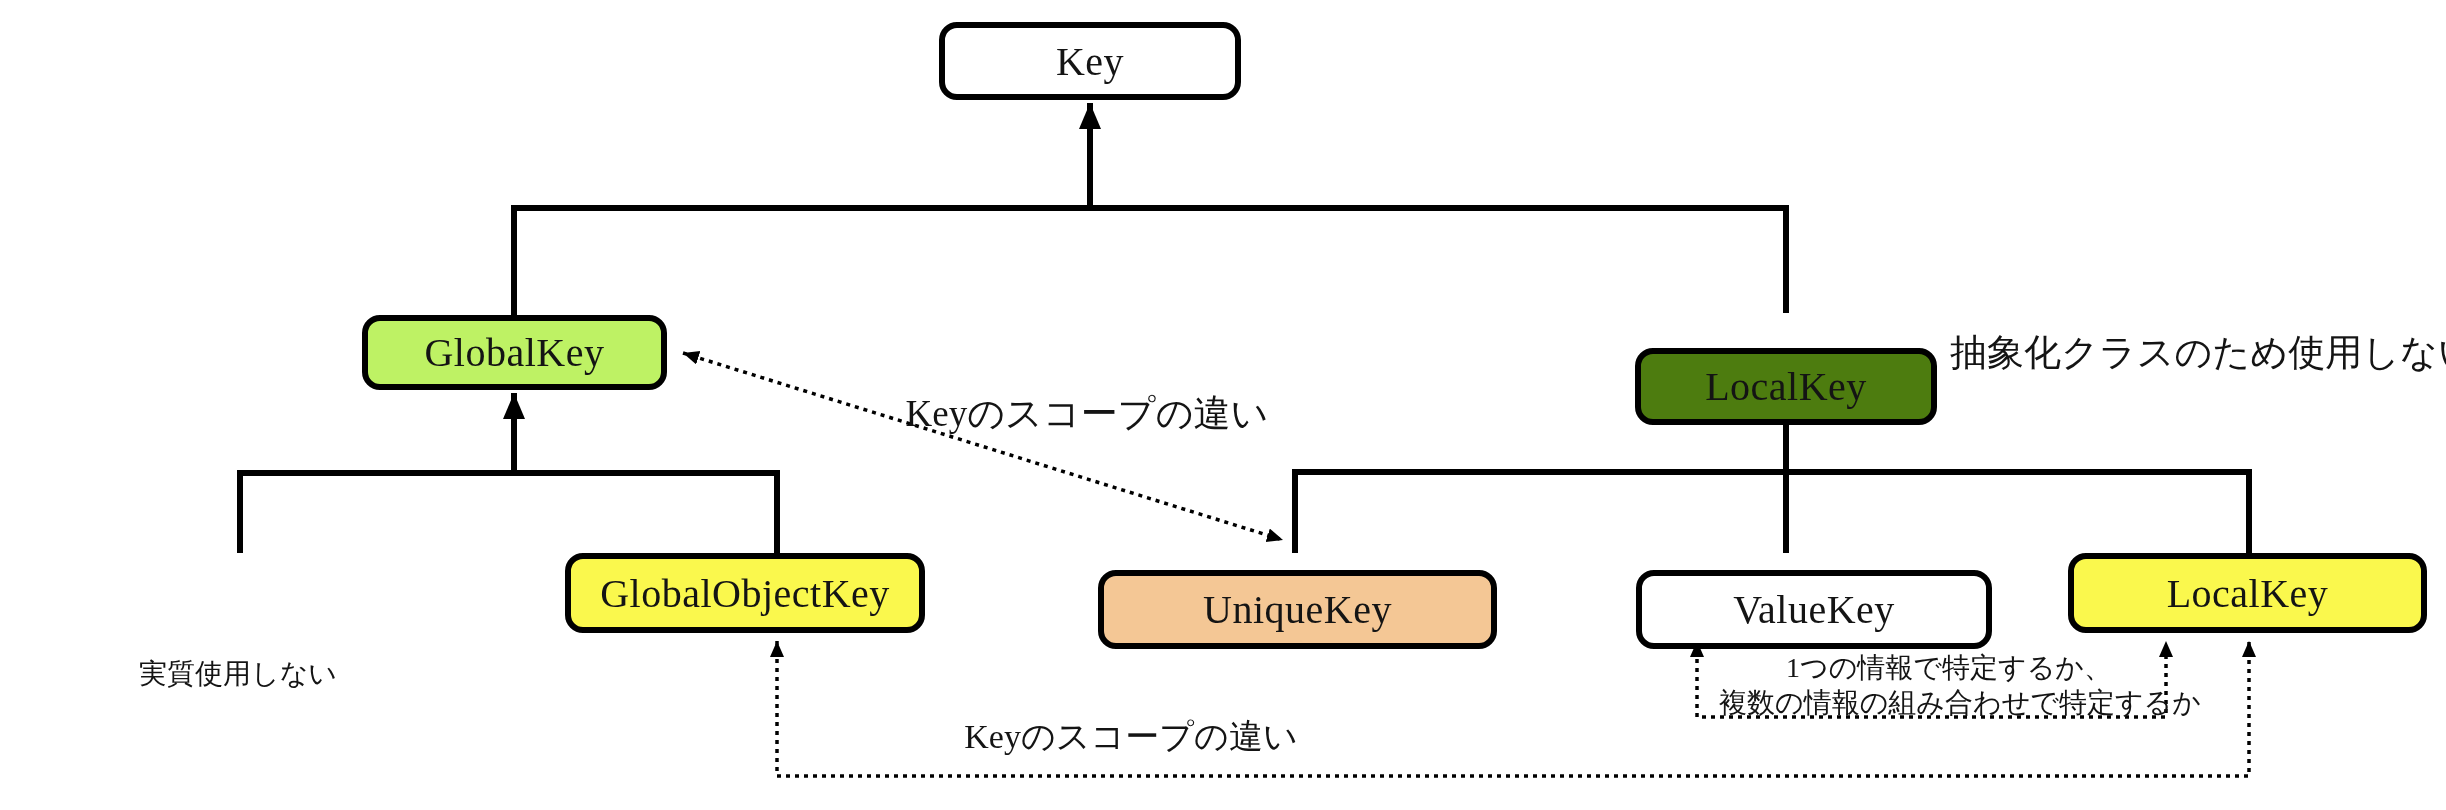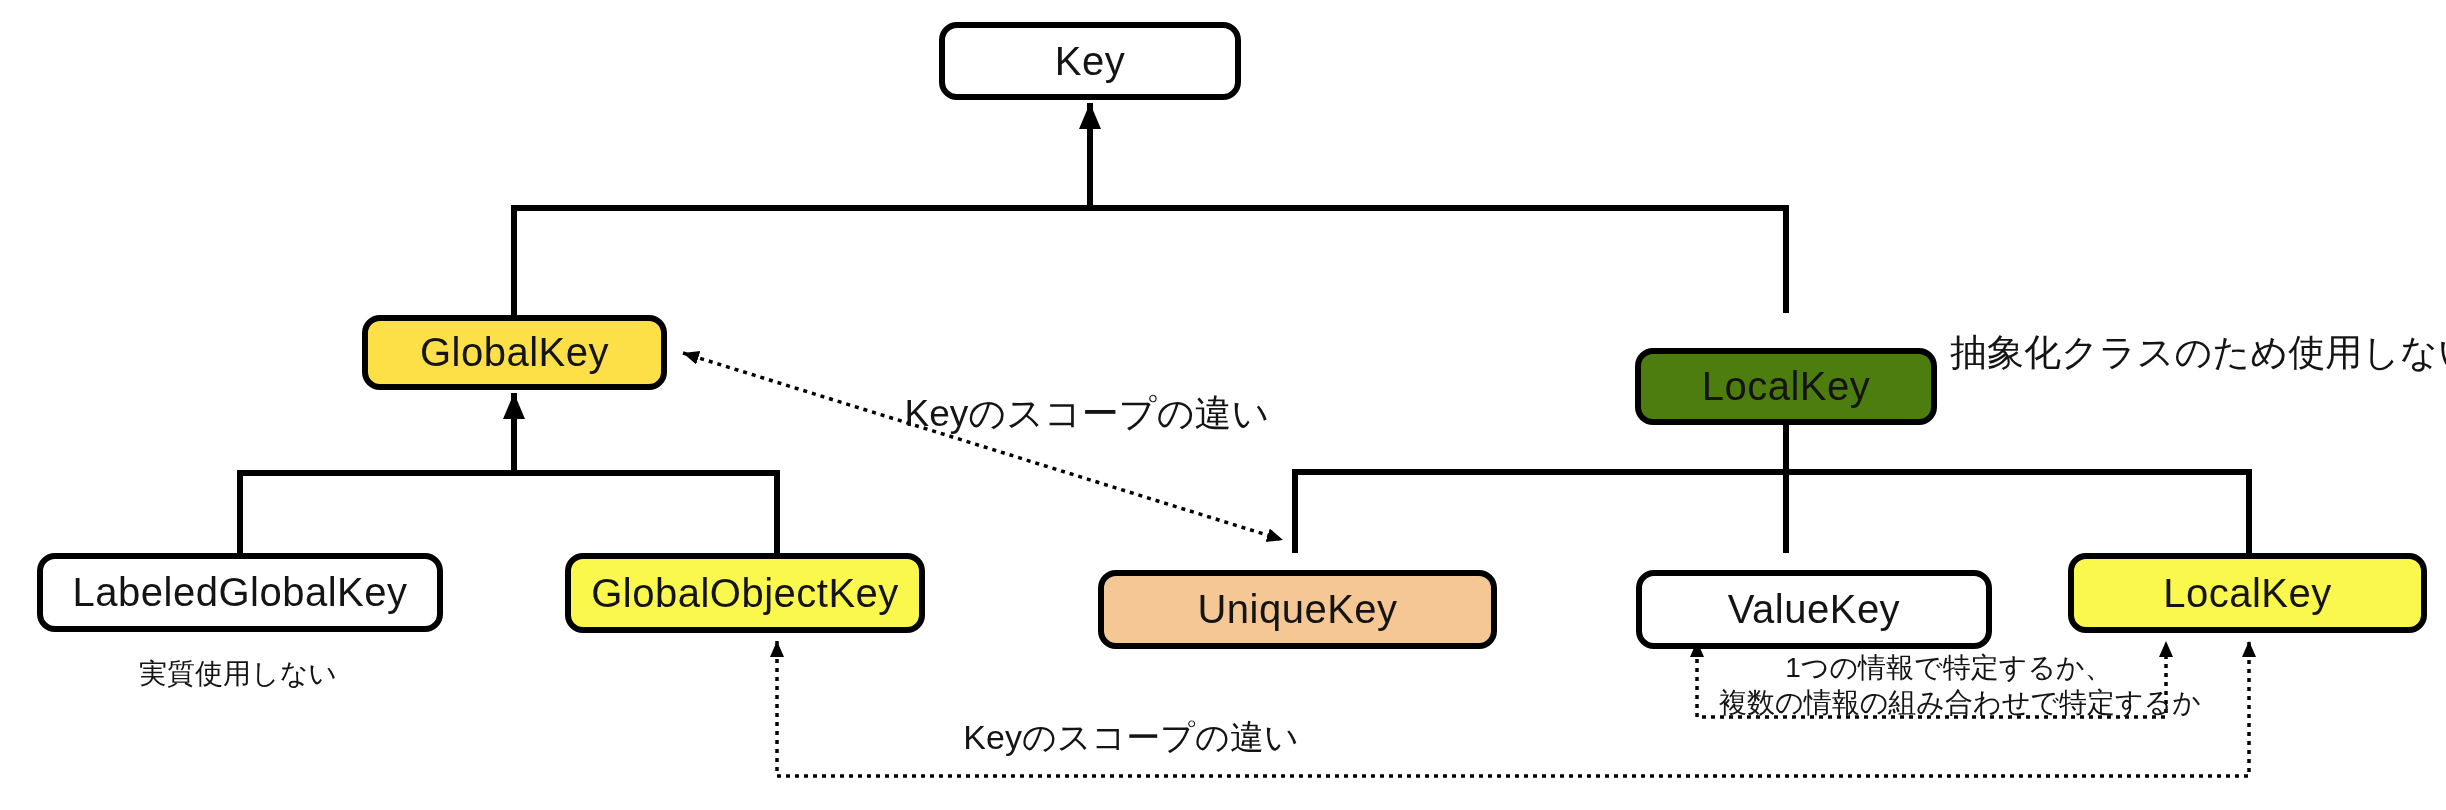--- a/index.html
+++ b/index.html
@@ -1,20 +1,20 @@
 <!DOCTYPE html>
 <html><head>
 <meta charset="utf-8">
 <style>
   html,body{margin:0;padding:0;background:#ffffff;}
   #canvas{
     position:relative;
     width:2446px;height:810px;
     background:#ffffff;
-    font-family:Liberation Sans, sans-serif;
+    font-family:Liberation Serif, serif;
     color:#141414;
     overflow:hidden;
   }
   #wires{position:absolute;left:0;top:0;width:2446px;height:810px;}
   .node{
     position:absolute;
     box-sizing:border-box;
     border:6px solid #000;
     border-radius:18px;
     display:flex;align-items:center;justify-content:center;
@@ -87,31 +87,28 @@
       <path d="M683,353 L1283,540" marker-start="url(#arrow-dot-start)" marker-end="url(#arrow-dot-end)"></path>
       <path d="M1697,641 V717 H2166 V641" marker-start="url(#arrow-dot-start)" marker-end="url(#arrow-dot-end)"></path>
       <path d="M777,641 V776 H2249 V641" marker-start="url(#arrow-dot-start)" marker-end="url(#arrow-dot-end)"></path>
     </g>
   </svg>
 
   <div class="node n-key" style="background: rgb(255, 255, 255);">
     <span>Key</span>
   </div>
 
-  <div class="node n-global-key" style="background: #fde047;">
+  <div class="node n-global-key" style="background: #bef264;">
     <span>GlobalKey</span>
   </div>
 
   <div class="node n-local-key" style="background: #4d7c0f; margin-top: 35px;">
     <span>LocalKey</span>
   </div>
 
-  <div class="node n-labeled-global-key" style="background: rgb(255, 255, 255);">
-    <span>LabeledGlobalKey</span>
-  </div>
 
   <div class="node n-global-object-key" style="background: rgb(250, 248, 77);">
     <span>GlobalObjectKey</span>
   </div>
 
   <div class="node n-unique-key" style="background: rgb(244, 199, 149);">
     <span>UniqueKey</span>
   </div>
 
   <div class="node n-value-key" style="background: rgb(255, 255, 255);">

